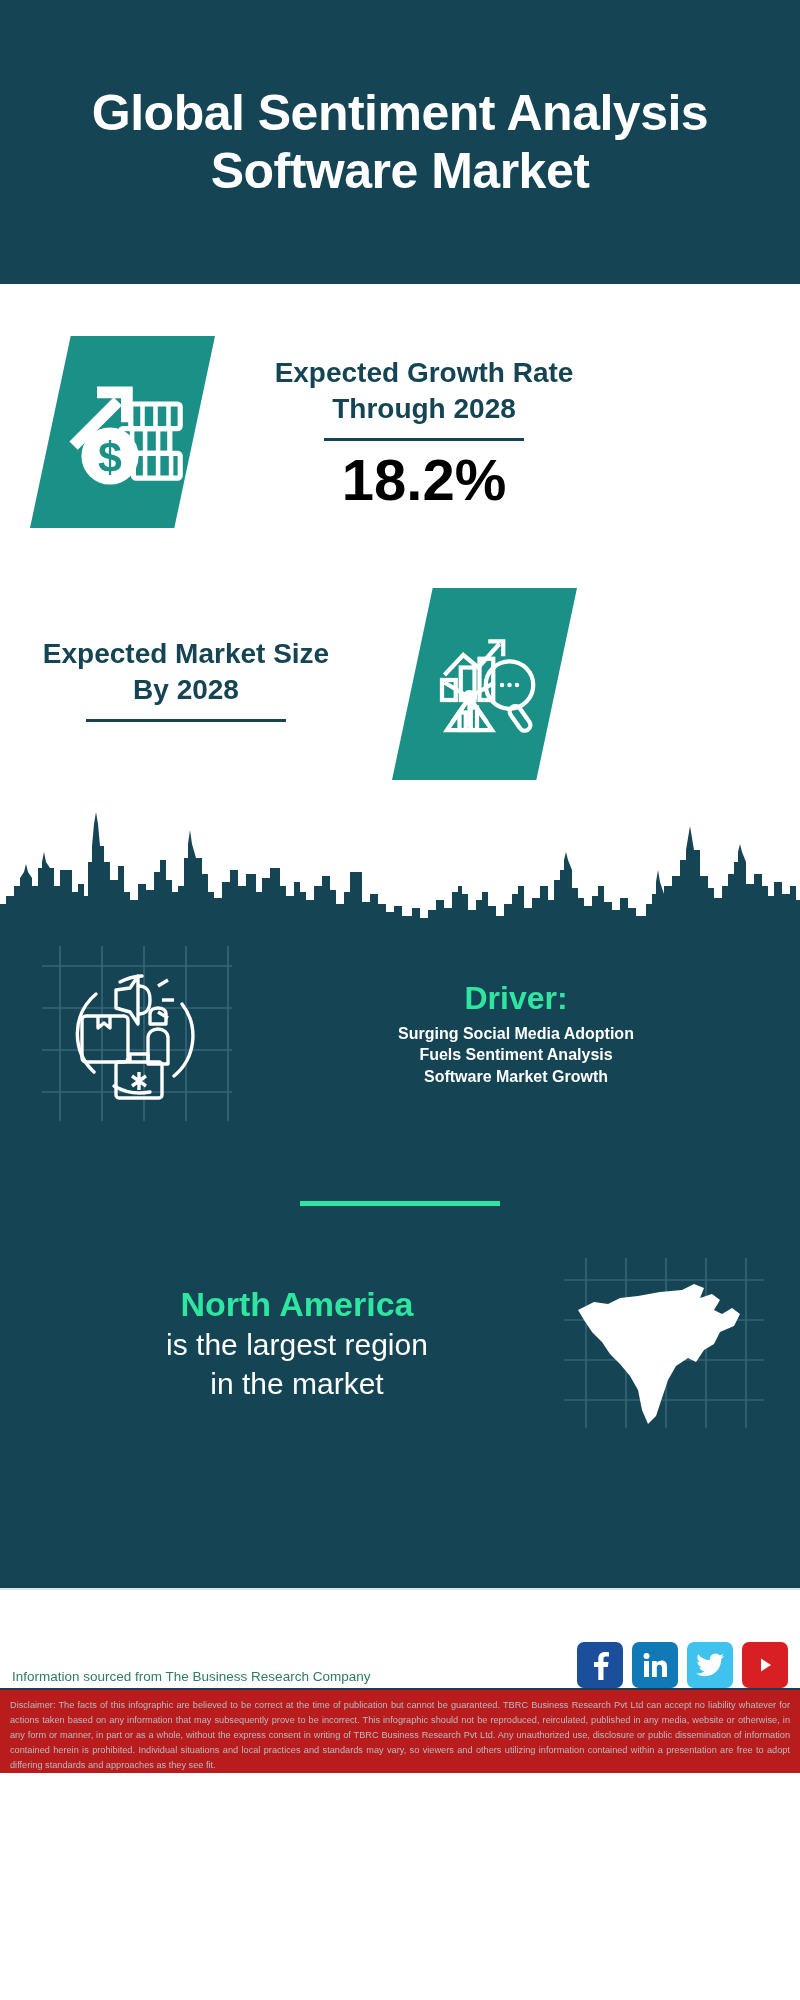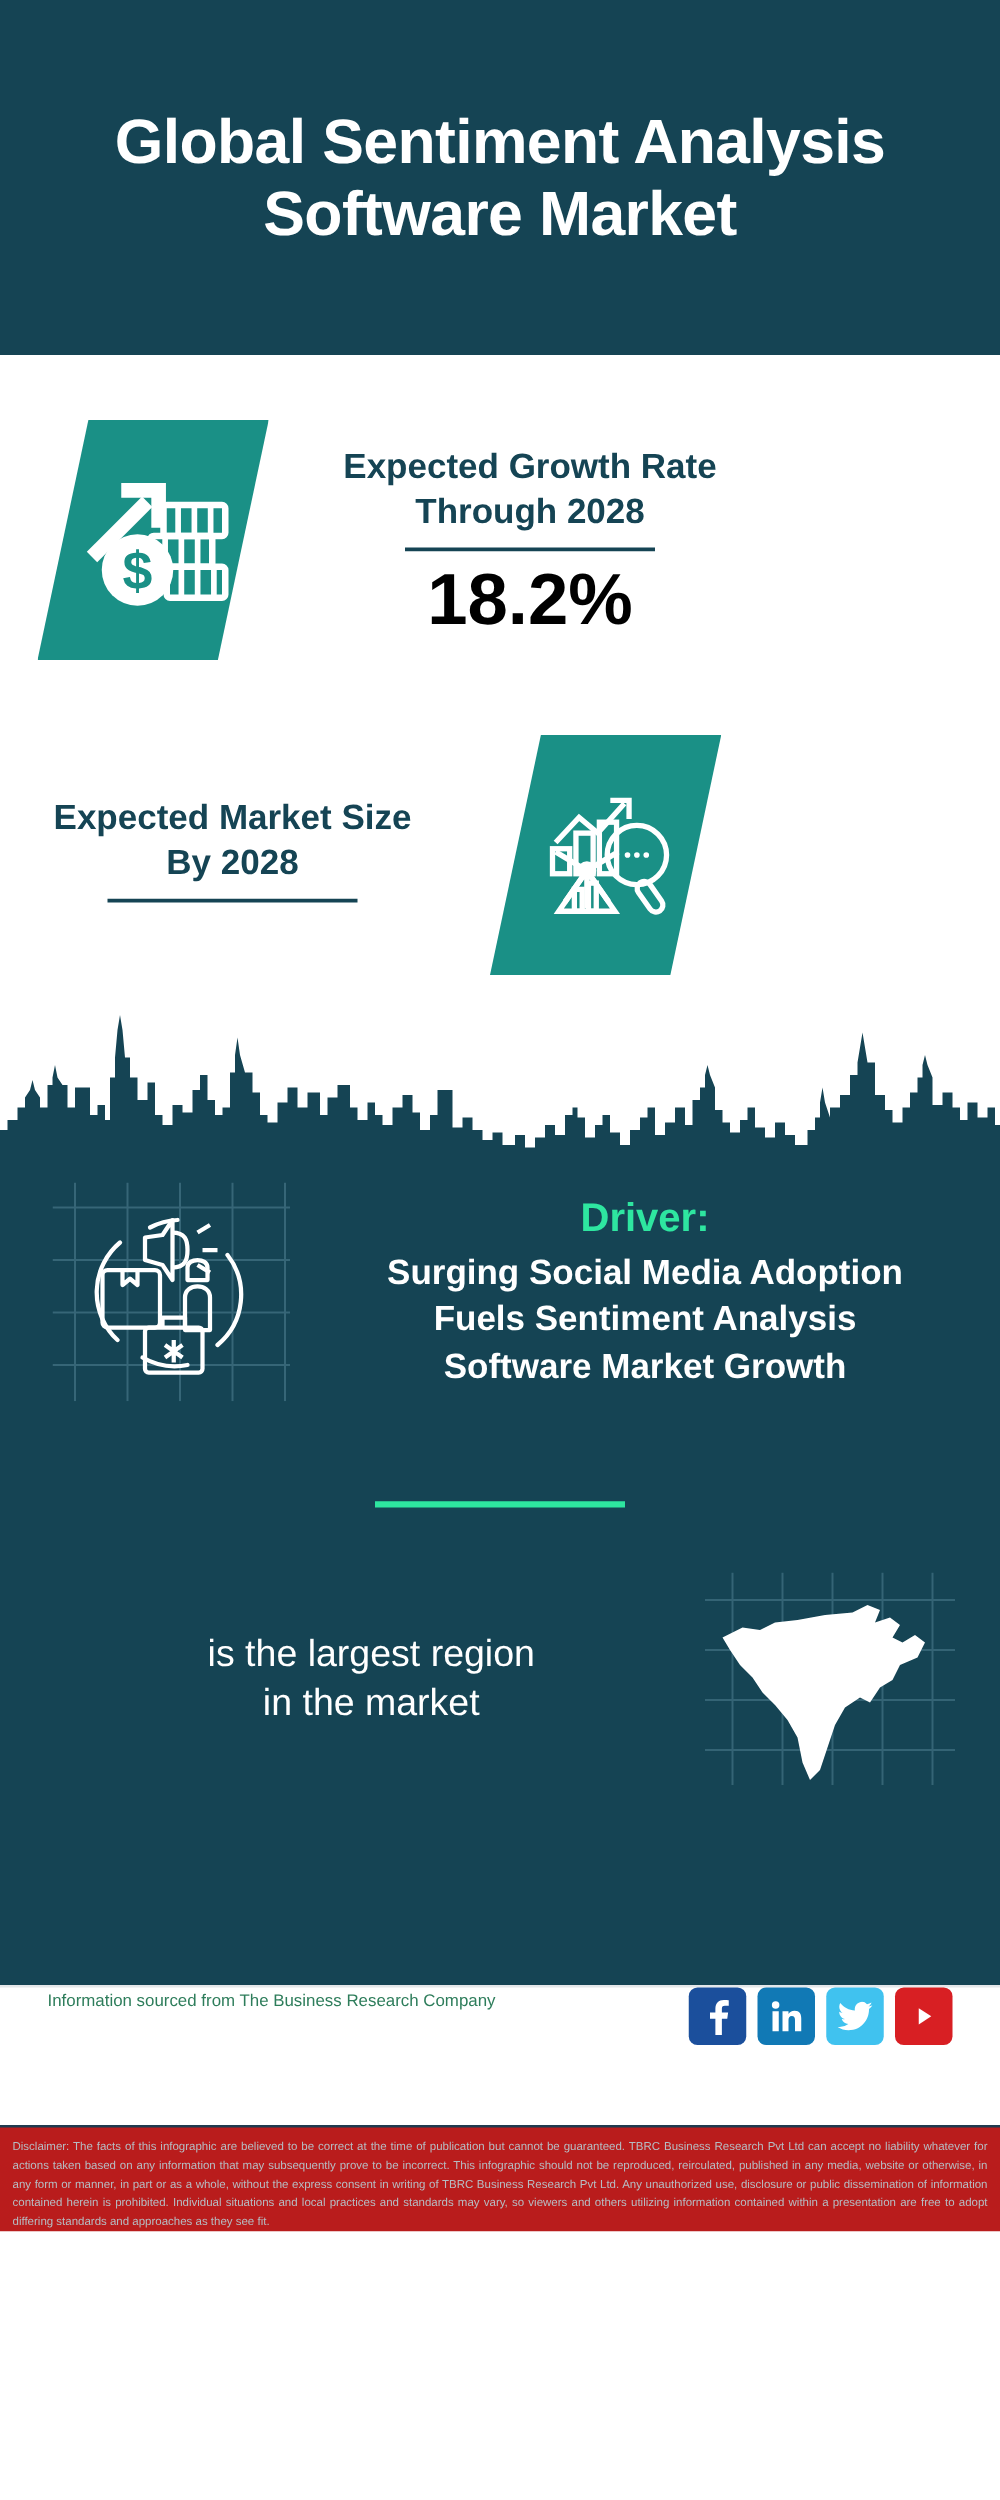--- a/index.html
+++ b/index.html
@@ -98,21 +98,21 @@
     display:flex; align-items:center; justify-content:center;
   }
   .driver-text { flex:1; text-align:center; padding:0 28px 0 0; }
   .driver-heading {
     color:#2ee6a0;
     font-size:32px; font-weight:bold;
     margin-bottom:6px;
   }
   .driver-body {
     color:#ffffff;
-    font-size:28px; font-weight:bold;
+    font-size:16px; font-weight:bold;
     line-height:1.33;
   }
 
   .mint-divider {
     width:200px; height:5px;
     background:#2ee6a0;
     margin:80px auto 0;
   }
 
   .region-row { display:flex; align-items:center; margin-top:52px; }
@@ -129,23 +129,23 @@
   }
   .map-box {
     width:200px; height:170px;
     margin-right:36px;
     position:relative; flex:0 0 auto;
   }
 
   
   .footer {
     background:#ffffff;
-    height:112px;
-    display:flex; align-items:flex-start;
-    padding:0 38px;
+    height:100px;
+    display:flex; align-items:flex-end;
+    padding:0 12px;
     border-top:2px solid #e4e7ea;
   }
   .footer-text { flex:1; }
   .footer-line {
     color:#2e7d5b;
     font-size:13.5px;
     line-height:1.65;
   }
   .socials { display:flex; gap:9px; align-items:center; }
   .soc {
@@ -272,20 +272,21 @@
         <div>Fuels Sentiment Analysis</div>
         <div>Software Market Growth</div>
       </div>
     </div>
   </div>
 
   <div class="mint-divider"></div>
 
   <div class="region-row">
     <div class="region-text">
+      <div class="region-name">North America</div>
       <div class="region-sub">is the largest region</div>
       <div class="region-sub">in the market</div>
     </div>
     <div class="map-box">
       <svg width="200" height="170" viewBox="0 0 200 170">
         <g stroke="#3d6d7e" stroke-width="1.6" opacity="0.8">
           <path d="M22 0 v170 M62 0 v170 M102 0 v170 M142 0 v170 M182 0 v170"></path>
           <path d="M0 22 h200 M0 62 h200 M0 102 h200 M0 142 h200"></path>
         </g>
         <path fill="#ffffff" d="M14 52 L30 44 L44 46 L56 40 L74 38 L96 34 L118 32 L130 26 L140 30 L136 40 L148 36 L156 42 L150 52 L158 56 L168 50 L176 56 L170 68 L156 74 L150 86 L140 92 L132 104 L124 100 L112 108 L104 122 L98 140 L92 158 L84 166 L78 152 L74 132 L66 118 L56 106 L46 96 L38 84 L28 74 L20 62 Z"></path>

